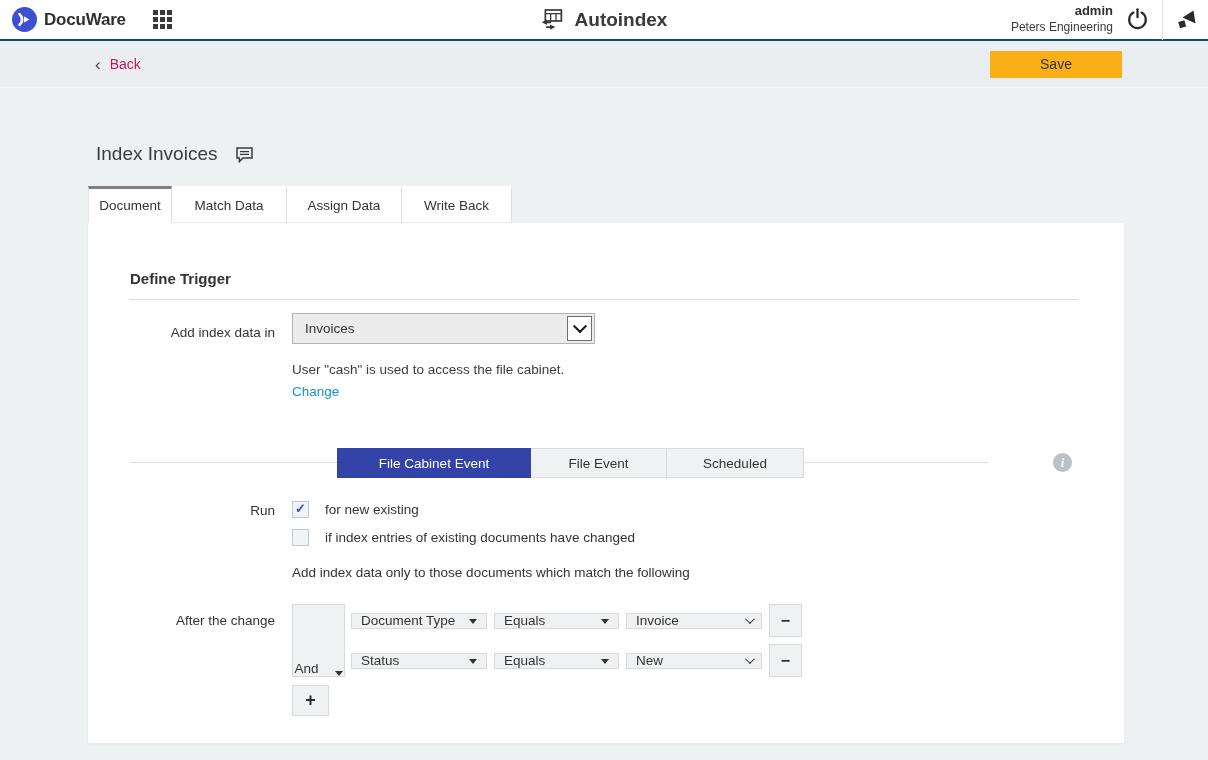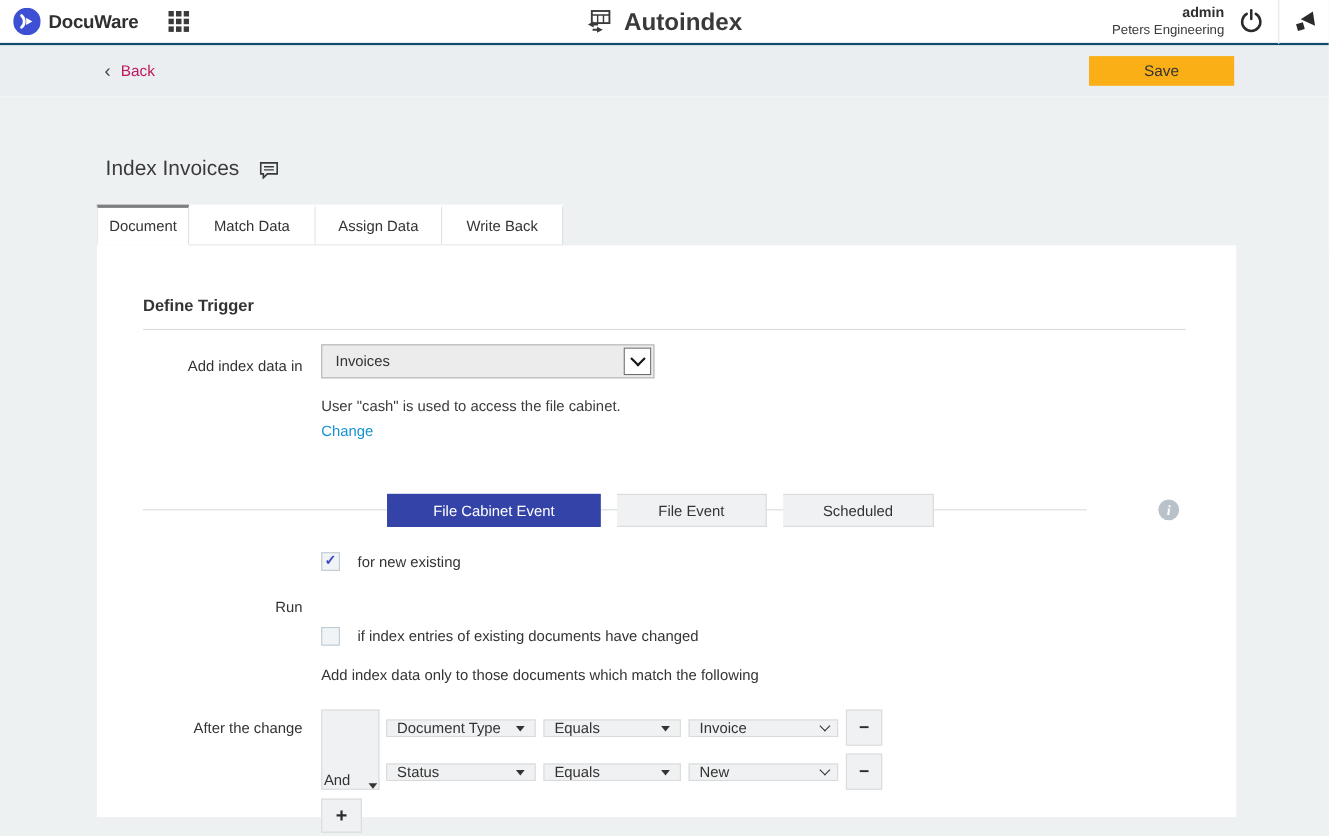--- a/index.html
+++ b/index.html
@@ -13,21 +13,21 @@
 
   
   .app-header {
     height:41px; background:#fff; border-bottom:2px solid #0c4a6e;
     display:flex; align-items:center; position:relative;
   }
   .brand-group { display:flex; align-items:center; padding-left:12px; }
   .brand-text { font-size:17px; font-weight:bold; color:#2f2f2f; margin-left:7px; letter-spacing:-0.2px; }
   .grid-icon { margin-left:27px; cursor:pointer; display:flex; }
   .center-group { position:absolute; left:50%; transform:translateX(-50%); display:flex; align-items:center; gap:11px; }
-  .app-title { font-size:22px; font-weight:bold; color:#3a3a3a; }
+  .app-title { font-size:19px; font-weight:bold; color:#3a3a3a; }
   .right-group { margin-left:auto; display:flex; align-items:center; height:100%; }
   .user-block { text-align:right; line-height:1.3; margin-right:13px; }
   .user-name { font-size:13px; font-weight:bold; color:#2e2e2e; }
   .user-company { font-size:12px; color:#3a3a3a; }
   .power-btn { margin-right:13px; cursor:pointer; display:flex; }
   .v-sep { width:1px; height:41px; background:#e3e5e6; }
   .megaphone-btn { margin:0 10px 0 11px; cursor:pointer; display:flex; }
 
   
   .toolbar {
@@ -82,21 +82,21 @@
   .chevron-thick { width:10px; height:10px; border-right:2.6px solid #161616; border-bottom:2.6px solid #161616; transform:rotate(45deg) translate(-2px,-2px); }
 
   .user-note { margin:18px 0 0 162px; font-size:13.5px; color:#3c3c3c; }
   .change-link { margin:7px 0 0 162px; font-size:13.5px; color:#1791d3; cursor:pointer; display:inline-block; }
 
   .event-row { margin-top:48px; position:relative; height:30px; }
   .event-line { position:absolute; top:14px; left:0; width:858px; height:1px; background:#d9dbdc; }
   .segmented { position:absolute; left:207px; top:0; display:flex; height:30px; }
   .segment {
     display:flex; align-items:center; justify-content:center; font-size:13.5px;
-    background:#f0f1f2; border:1px solid #d8dadb; border-left:none; color:#333; cursor:pointer;margin-left:15px;
+    background:#f0f1f2; border:1px solid #d8dadb; border-left:none; color:#333; cursor:pointer;
   }
   .segment:first-child { border-left:1px solid #d8dadb; }
   .segment.active { background:#3443a7; border-color:#3443a7; color:#fff; }
   .seg-1 { width:194px; } .seg-2 { width:136px; } .seg-3 { width:137px; }
   .info-icon {
     position:absolute; right:6px; top:5px; width:19px; height:19px; border-radius:50%;
     background:#b9c2c8; color:#fff; display:flex; align-items:center; justify-content:center;
     font-family:"Liberation Serif", serif; font-style:italic; font-weight:bold; font-size:13px; cursor:pointer;
   }
 
@@ -250,21 +250,21 @@
       <div class="event-line"></div>
       <div class="segmented">
         <div class="segment seg-1 active">File Cabinet Event</div>
         <div class="segment seg-2">File Event</div>
         <div class="segment seg-3">Scheduled</div>
       </div>
       <div class="info-icon">i</div>
     </div>
 
     <div class="form-row run-row">
-      <div class="form-label" style="padding-top:2px;margin-top:40px;">Run</div>
+      <div class="form-label" style="padding-top:2px;">Run</div>
       <div class="checkbox">
         <span class="check-glyph">✓</span>
       </div>
       <div class="option-label">for new existing</div>
     </div>
     <div class="form-row run-row run-row-2">
       <div class="form-label"></div>
       <div class="checkbox">
         <span class="check-glyph"></span>
       </div>

